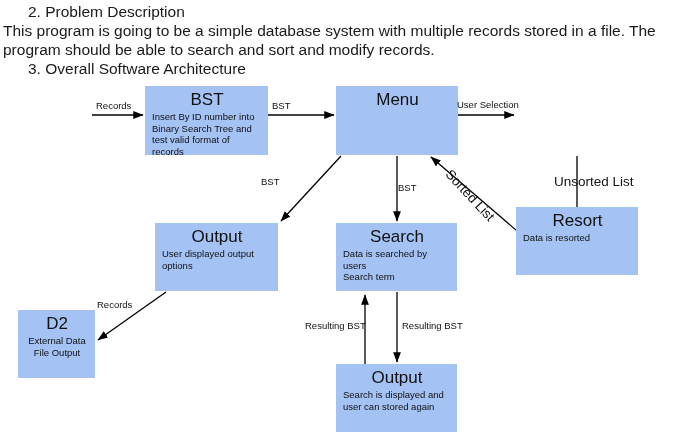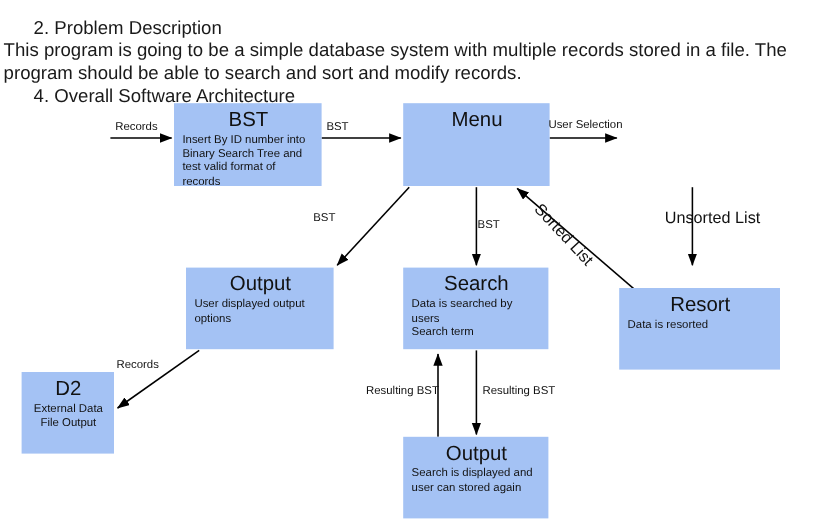--- a/index.html
+++ b/index.html
@@ -14,21 +14,20 @@
     font-family: "Liberation Sans", sans-serif;
     color: #000000;
     overflow: hidden;
   }
   #doc-text {
     position: absolute;
     left: 0;
     top: 0;
     width: 683px;
     height: 80px;
-    margin-top: 12px;
   }
   .doc-line {
     position: absolute;
     font-size: 15.5px;
     line-height: 19px;
     white-space: nowrap;
     color: #1a1a1a;
   }
   .doc-line.indent { left: 28px; }
   .doc-line.flush  { left: 3px; }
@@ -87,21 +86,21 @@
     transform-origin: left top;
   }
 </style>
 </head>
 <body>
 
 <div id="doc-text">
   <div class="doc-line indent" style="top:2px;left:28px;">2. Problem Description</div>
   <div class="doc-line flush" style="top:21px;left:3px;">This program is going to be a simple database system with multiple records stored in a file. The</div>
   <div class="doc-line flush" style="top:40px;left:3px;">program should be able to search and sort and modify records.</div>
-  <div class="doc-line indent" style="top:59px;left:28px;">4. Overall Software Architecture</div>
+  <div class="doc-line indent" style="top:59px;left:28px;">3. Overall Software Architecture</div>
 </div>
 
 <div id="diagram">
 
   <svg class="edges" viewBox="0 0 683 439">
     <defs>
       <marker id="ah" markerWidth="9" markerHeight="9" refX="7.5" refY="3" orient="auto" markerUnits="strokeWidth">
         <path d="M0,0 L8,3 L0,6 z" fill="#000000"></path>
       </marker>
     </defs>
@@ -145,21 +144,21 @@
     <span class="body" style="white-space:pre-line;">User displayed output
 options</span>
   </div>
 
   <div class="node" style="left:336px;top:223px;width:121px;height:68px;">
     <span class="title">Search</span>
     <span class="body" style="white-space:pre-line;">Data is searched by users
 Search term</span>
   </div>
 
-  <div class="node" style="left:516px;top:240px;width:134px;height:68px;">
+  <div class="node" style="left:516px;top:207px;width:122px;height:68px;">
     <span class="title">Resort</span>
     <span class="body" style="white-space:pre-line;">Data is resorted</span>
   </div>
 
   <div class="node centered" style="left:18px;top:310px;width:77px;height:68px;">
     <span class="title">D2</span>
     <span class="body" style="white-space:pre-line;">External Data
 File Output</span>
   </div>
 

